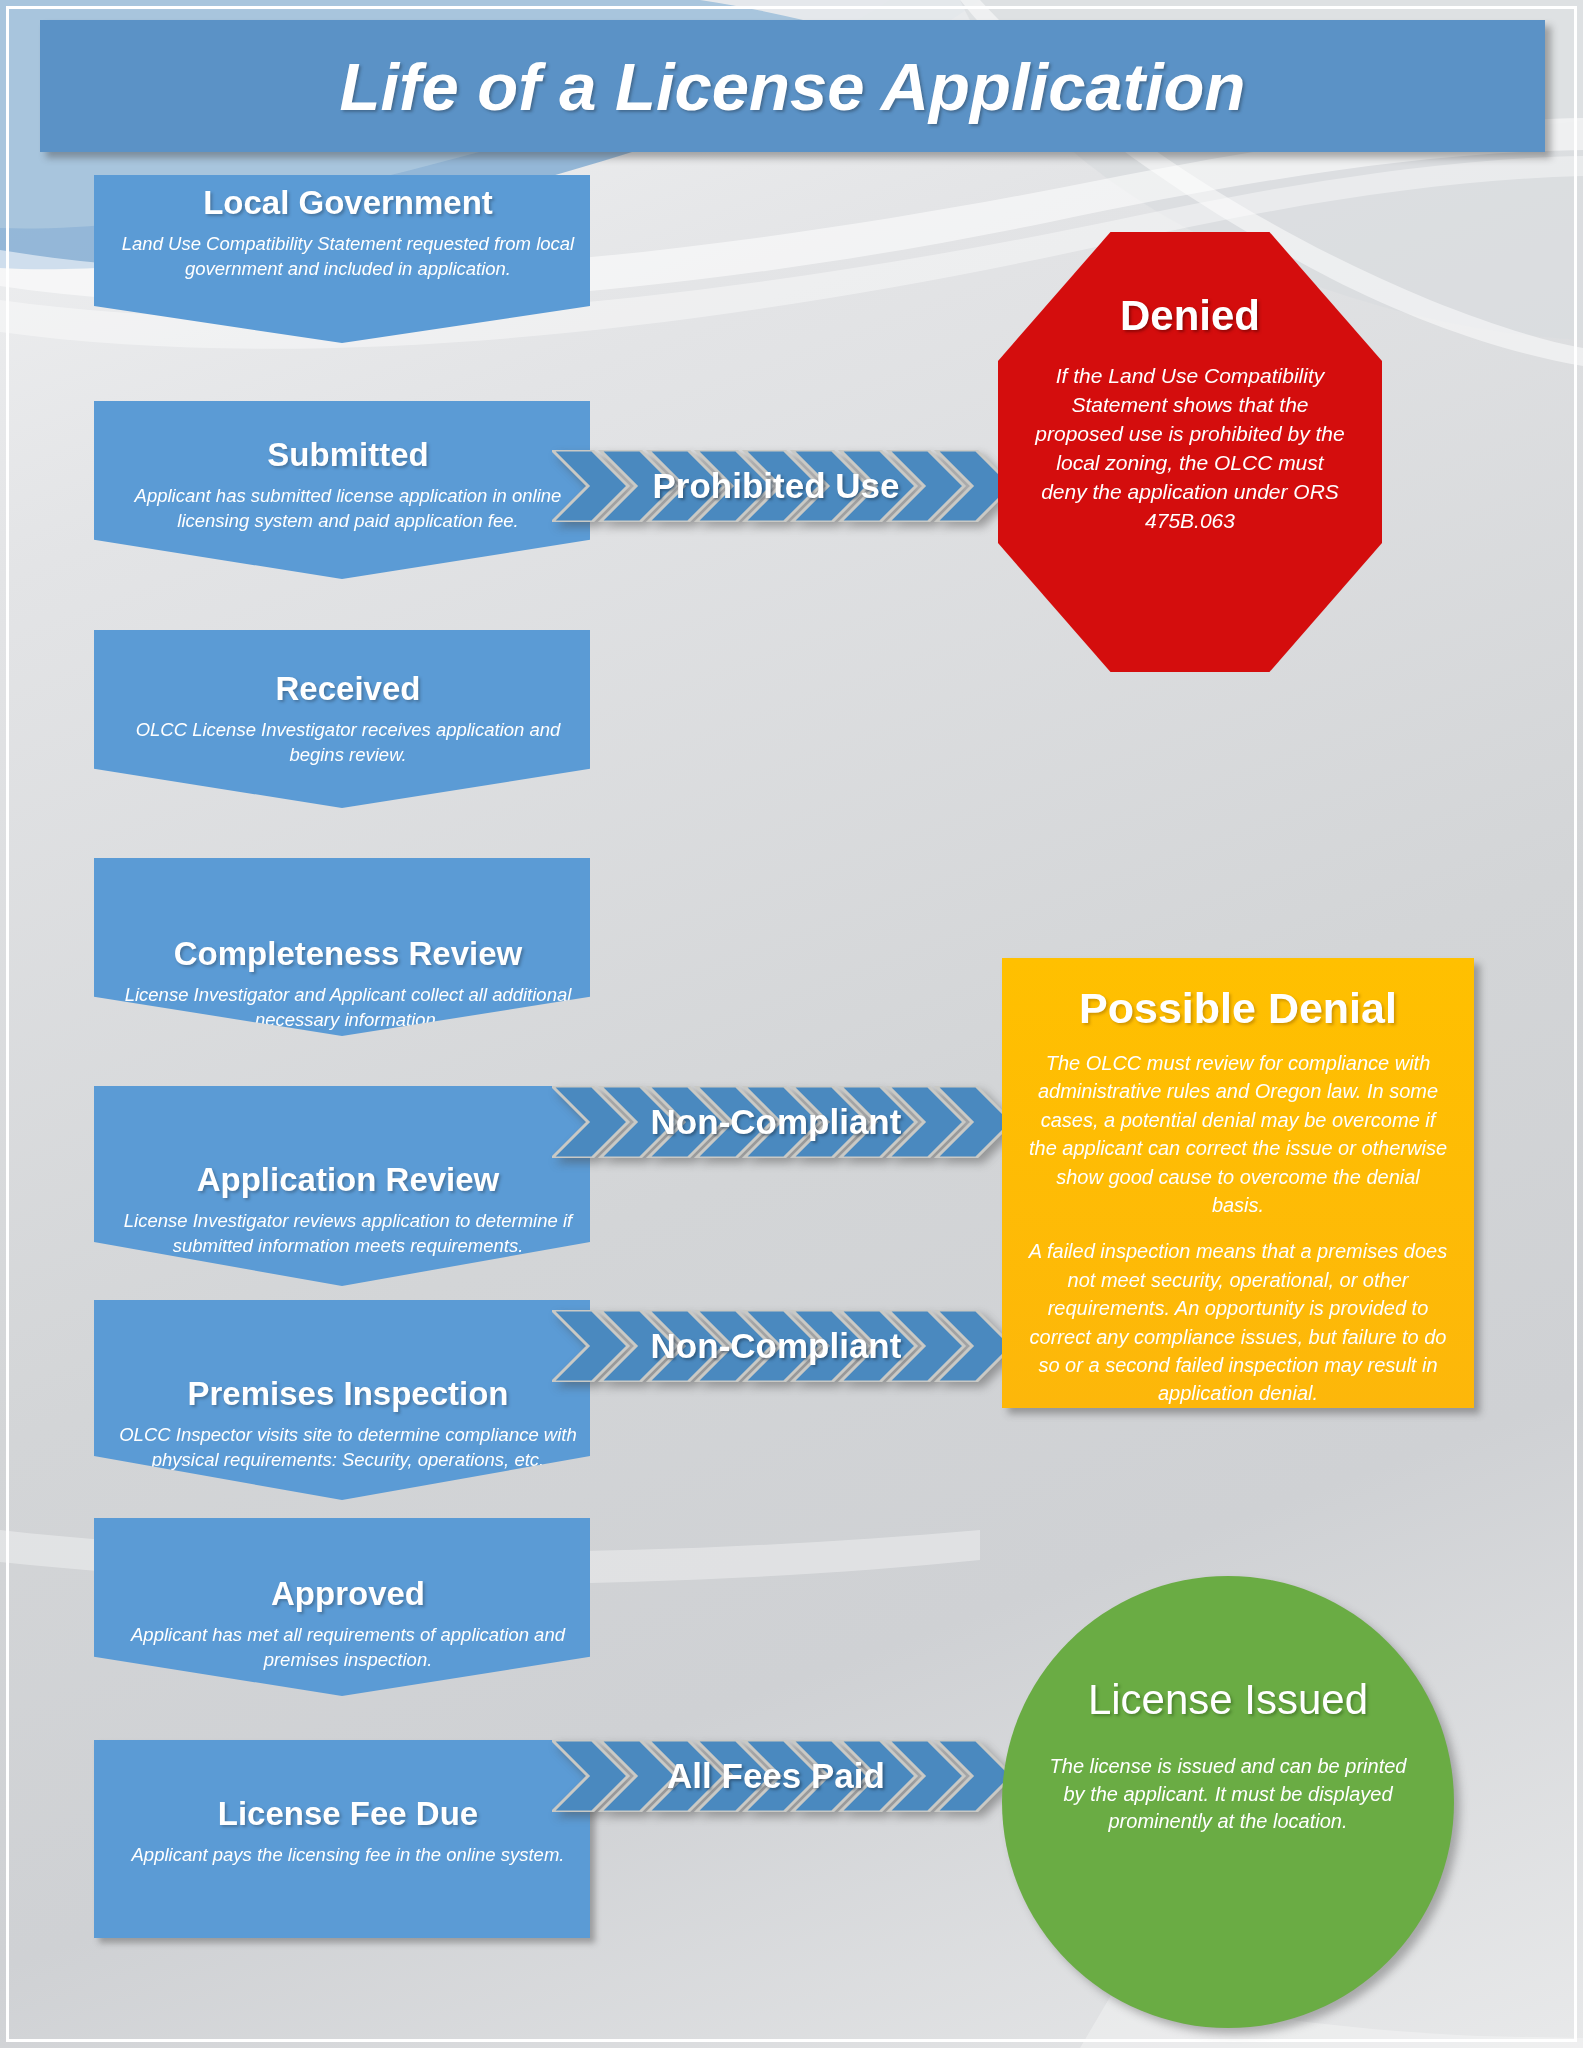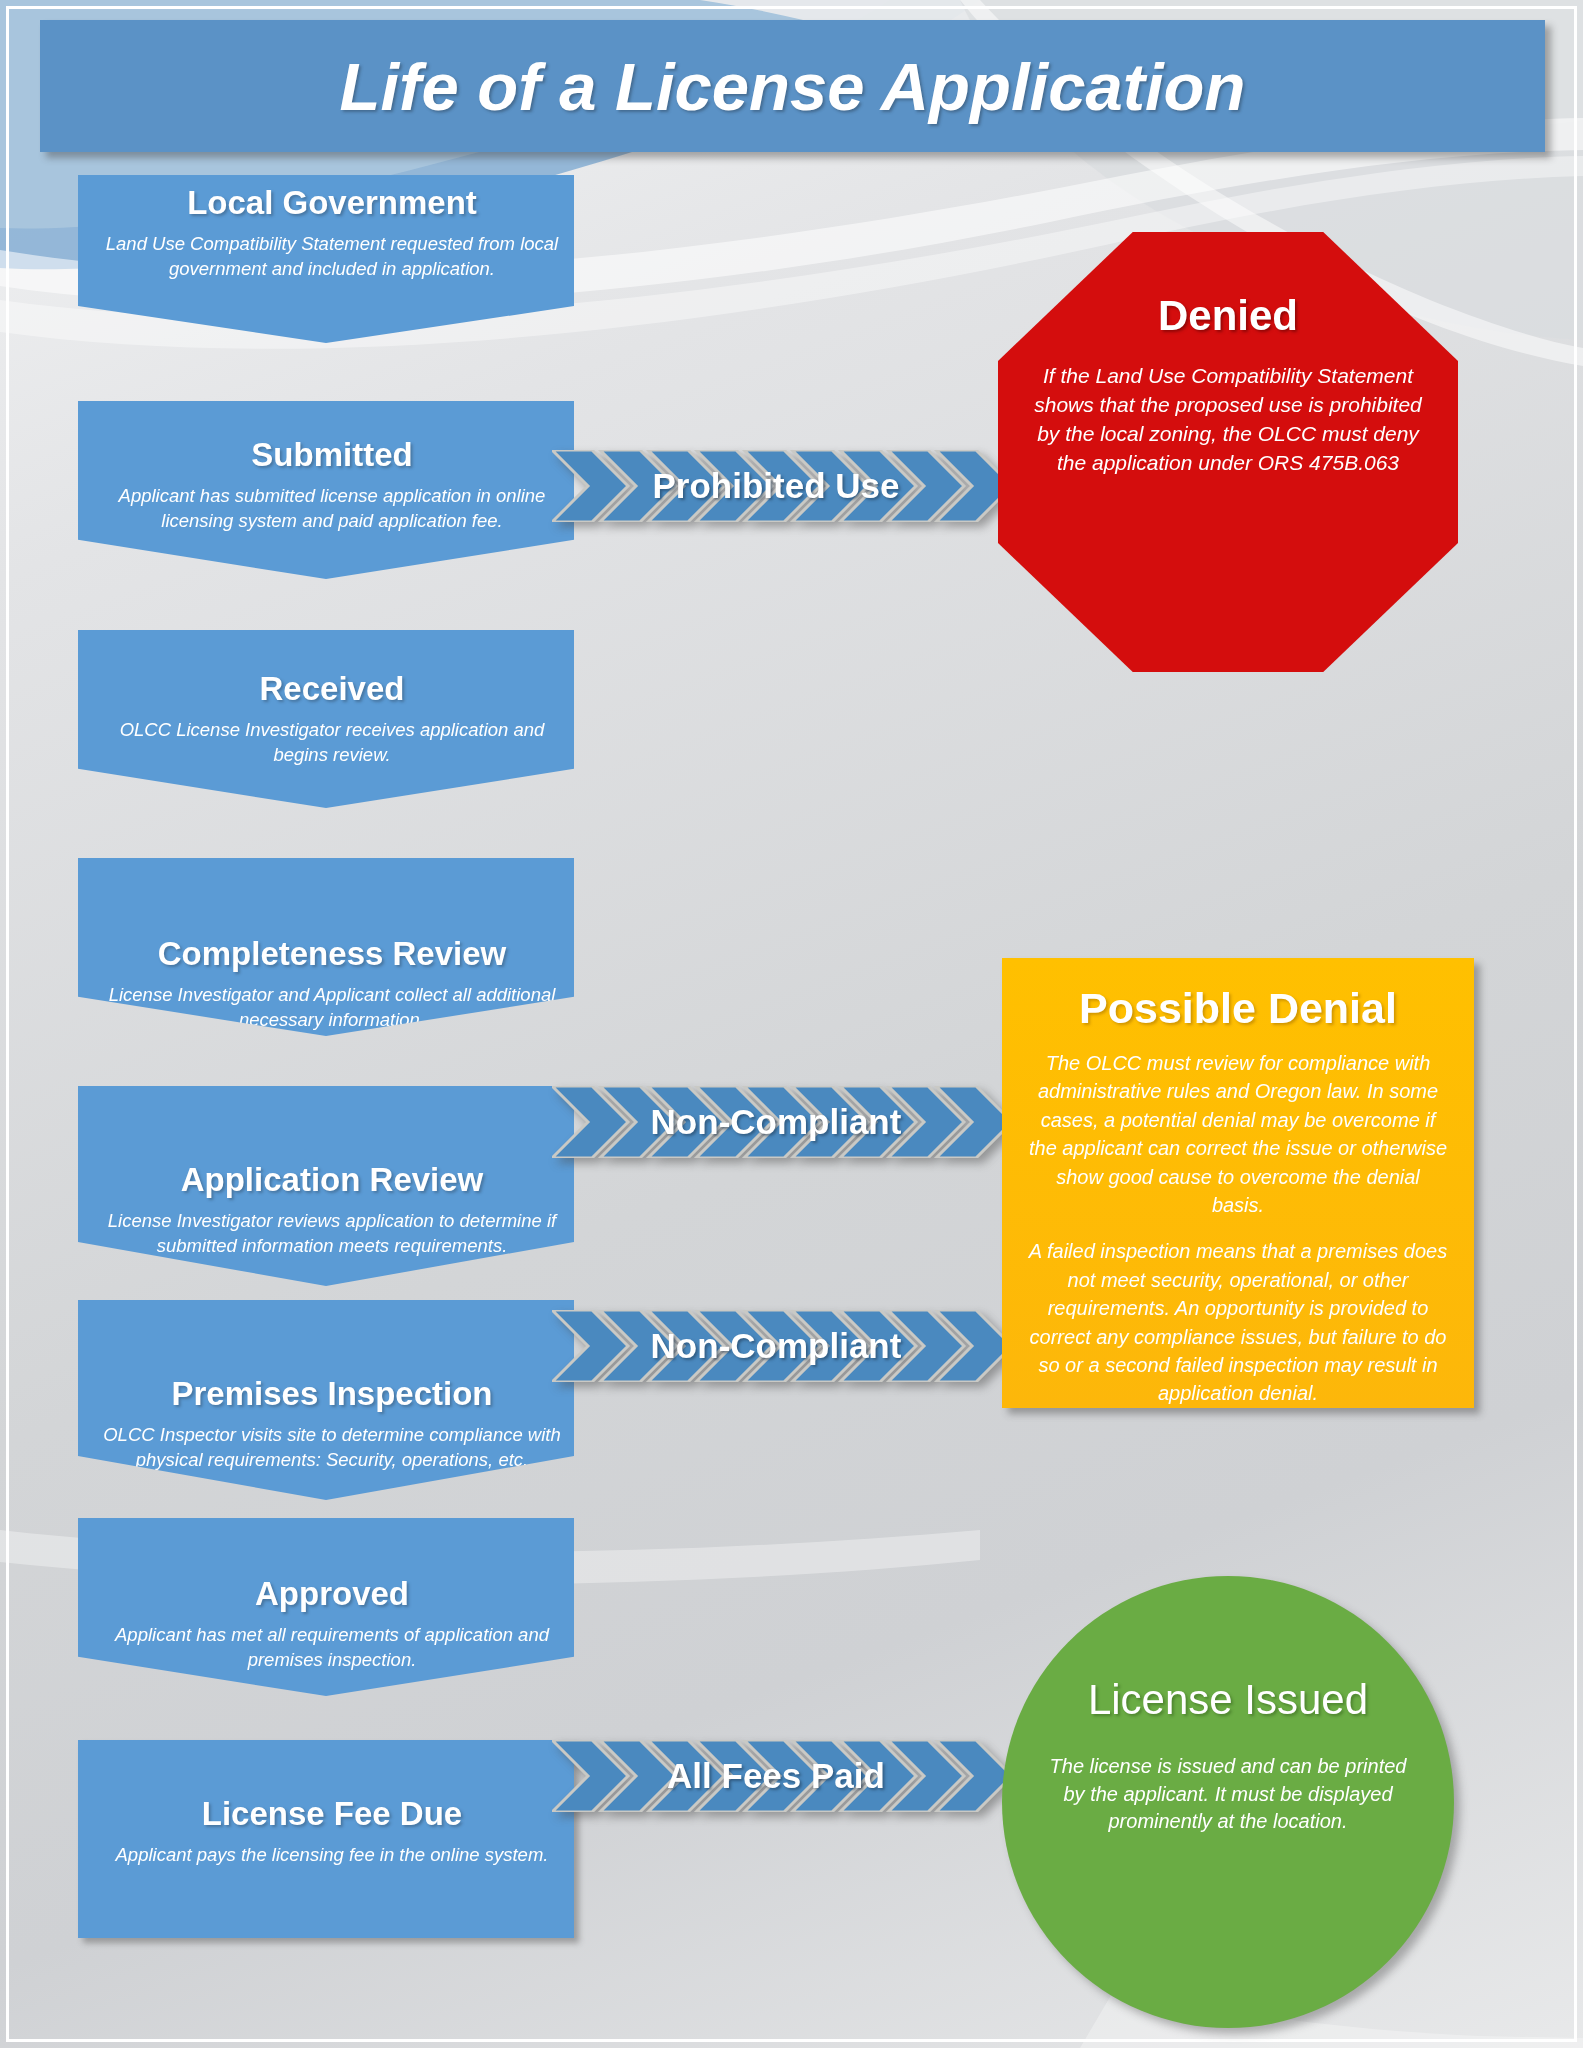--- a/index.html
+++ b/index.html
@@ -54,21 +54,21 @@
     font-weight: bold;
     letter-spacing: 0px;
     text-shadow: 2px 2px 3px rgba(40,60,80,0.45);
     white-space: nowrap;
     font-style: italic;
   }
 
   
   .flow-step {
     position: absolute;
-    left: 78px;
+    left: 94px;
     width: 496px;
     background: #5b9bd5;
     color: #ffffff;
     -webkit-clip-path: polygon(0 0, 100% 0, 100% 78%, 50% 100%, 0 78%);
     clip-path: polygon(0 0, 100% 0, 100% 78%, 50% 100%, 0 78%);
     filter: drop-shadow(5px 5px 5px rgba(70,70,70,0.45));
     box-sizing: border-box;
     padding: 10px 4px 0 16px;
     text-align: center;
   }
@@ -111,21 +111,21 @@
     text-shadow: 2px 2px 3px rgba(30,55,80,0.55);
     pointer-events: none;
     padding-right: 22px;
   }
 
   
   .octagon {
     position: absolute;
     left: 998px;
     top: 232px;
-    width: 460px;
+    width: 384px;
     height: 440px;
     background: #d40d0d;
     -webkit-clip-path: polygon(29.3% 0, 70.7% 0, 100% 29.3%, 100% 70.7%, 70.7% 100%, 29.3% 100%, 0 70.7%, 0 29.3%);
     clip-path: polygon(29.3% 0, 70.7% 0, 100% 29.3%, 100% 70.7%, 70.7% 100%, 29.3% 100%, 0 70.7%, 0 29.3%);
     filter: drop-shadow(6px 6px 6px rgba(70,70,70,0.45));
     color: #ffffff;
     box-sizing: border-box;
     padding: 60px 34px 0 34px;
     text-align: center;
   }

